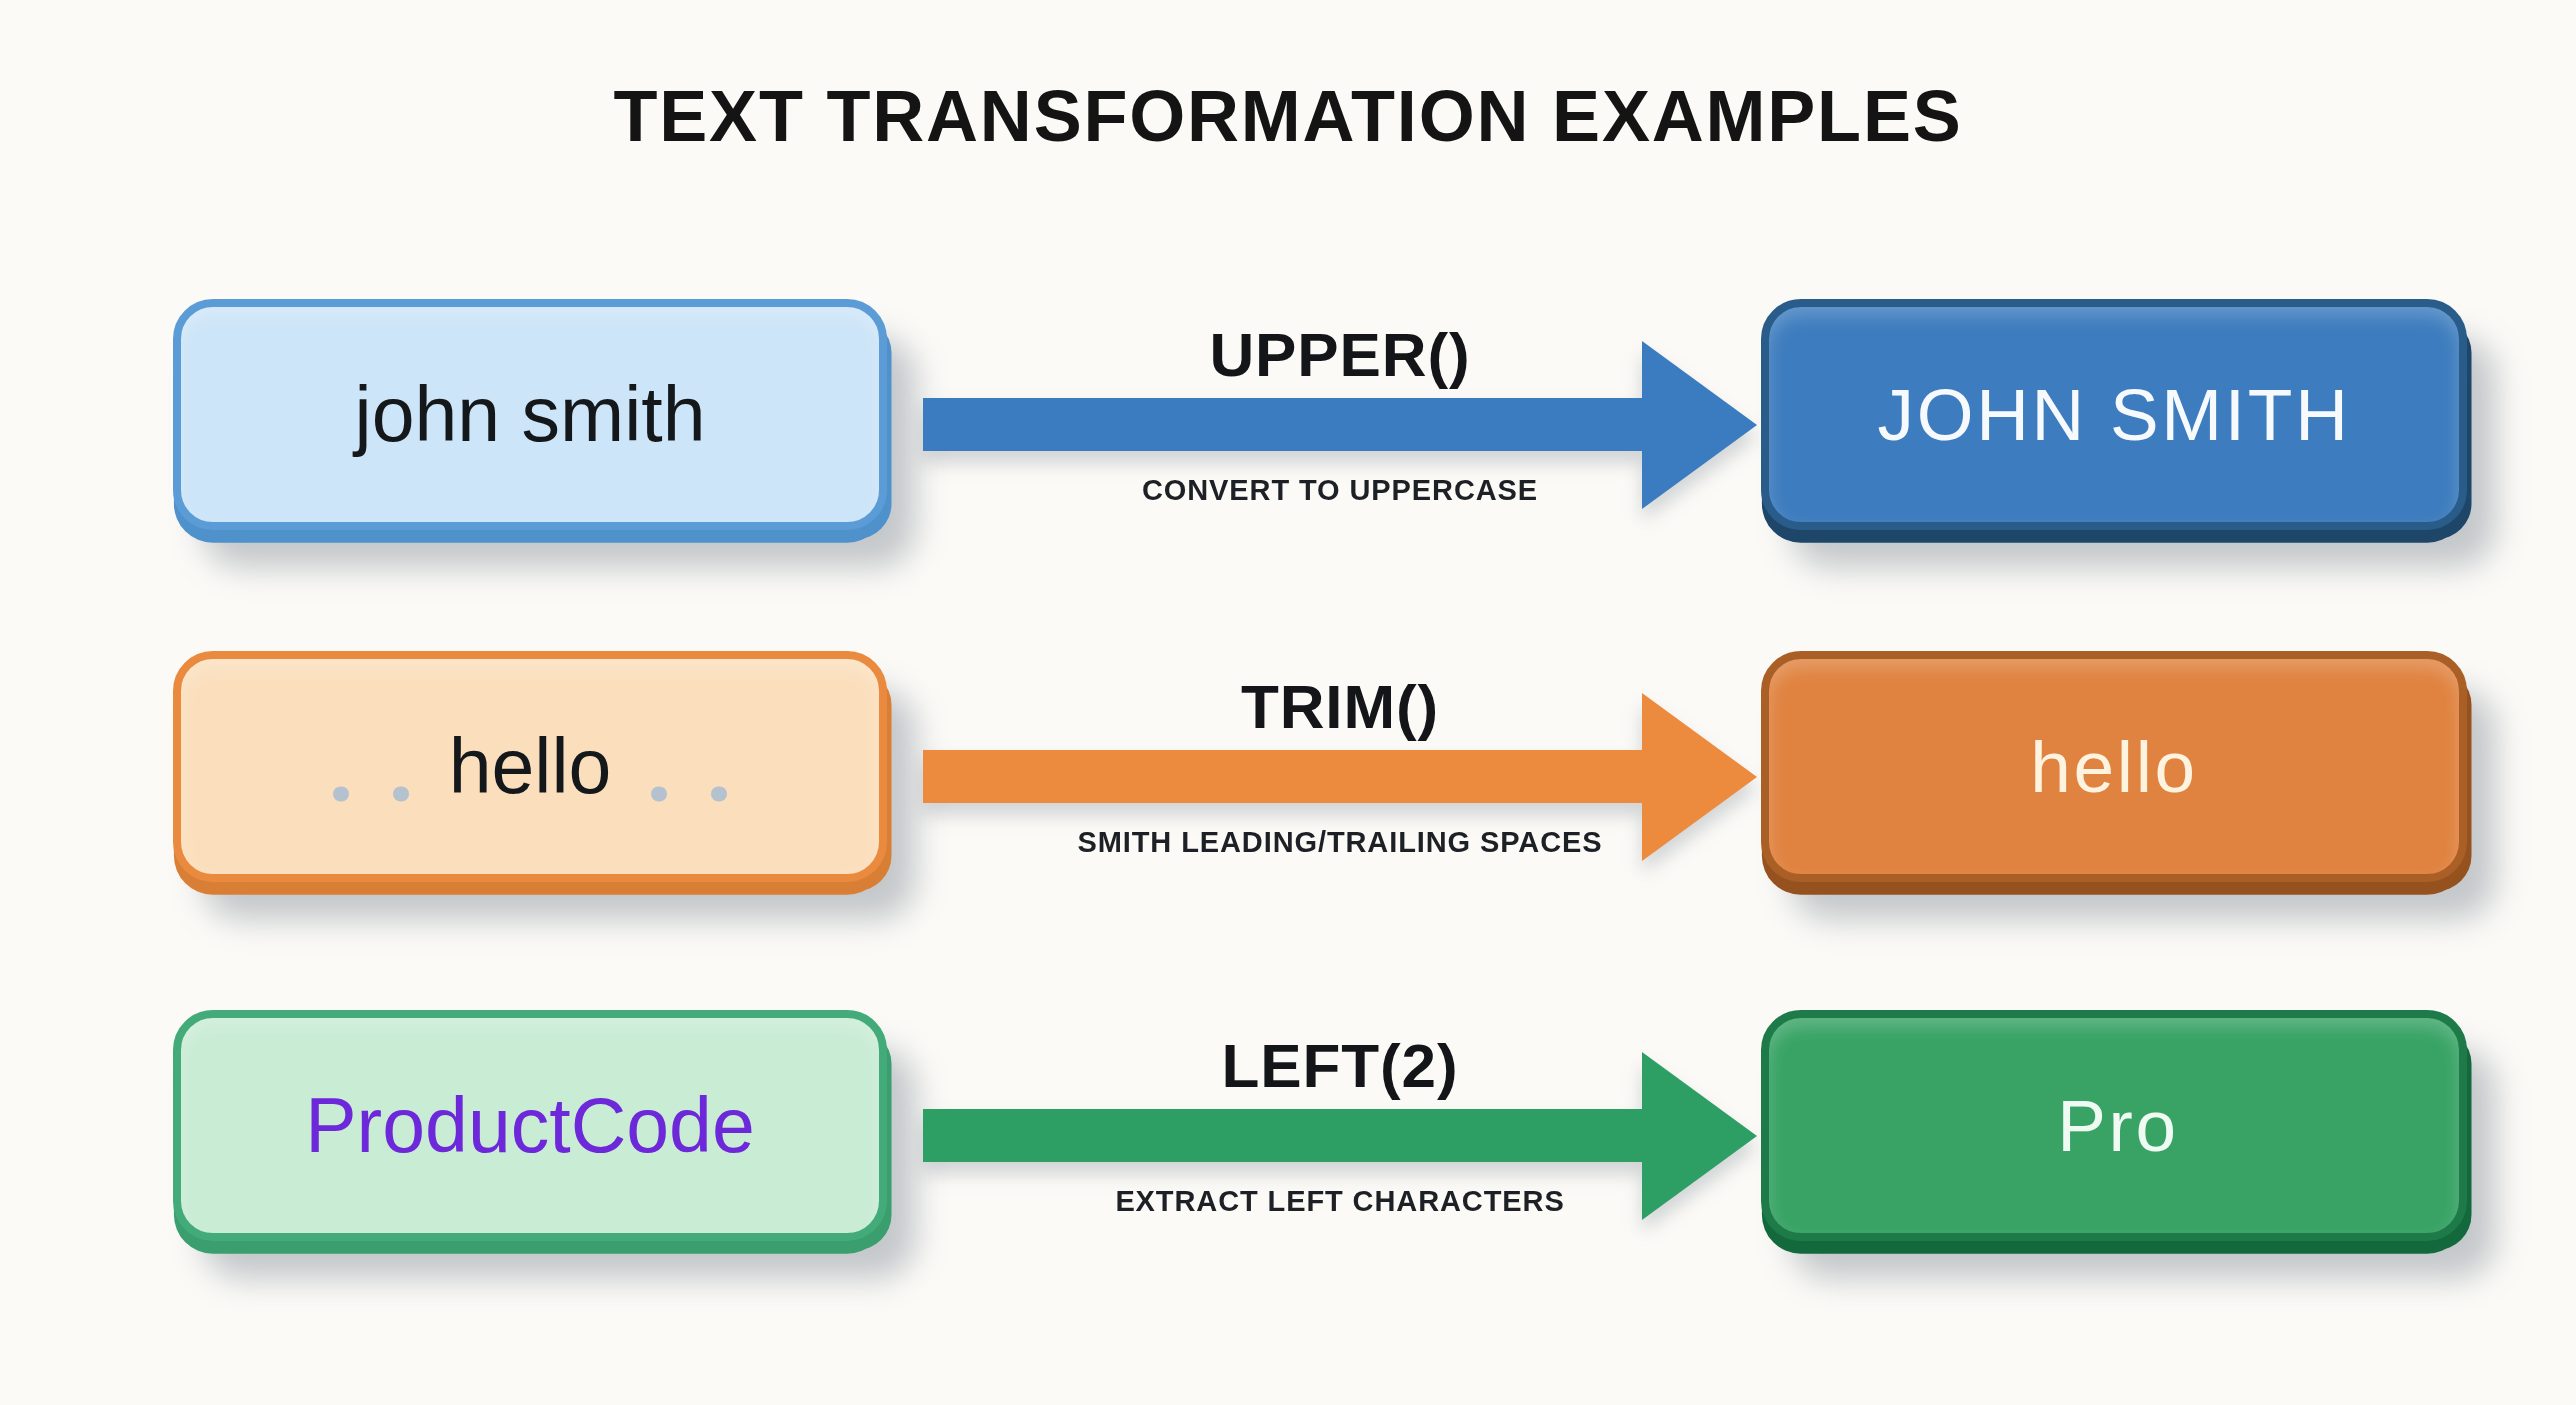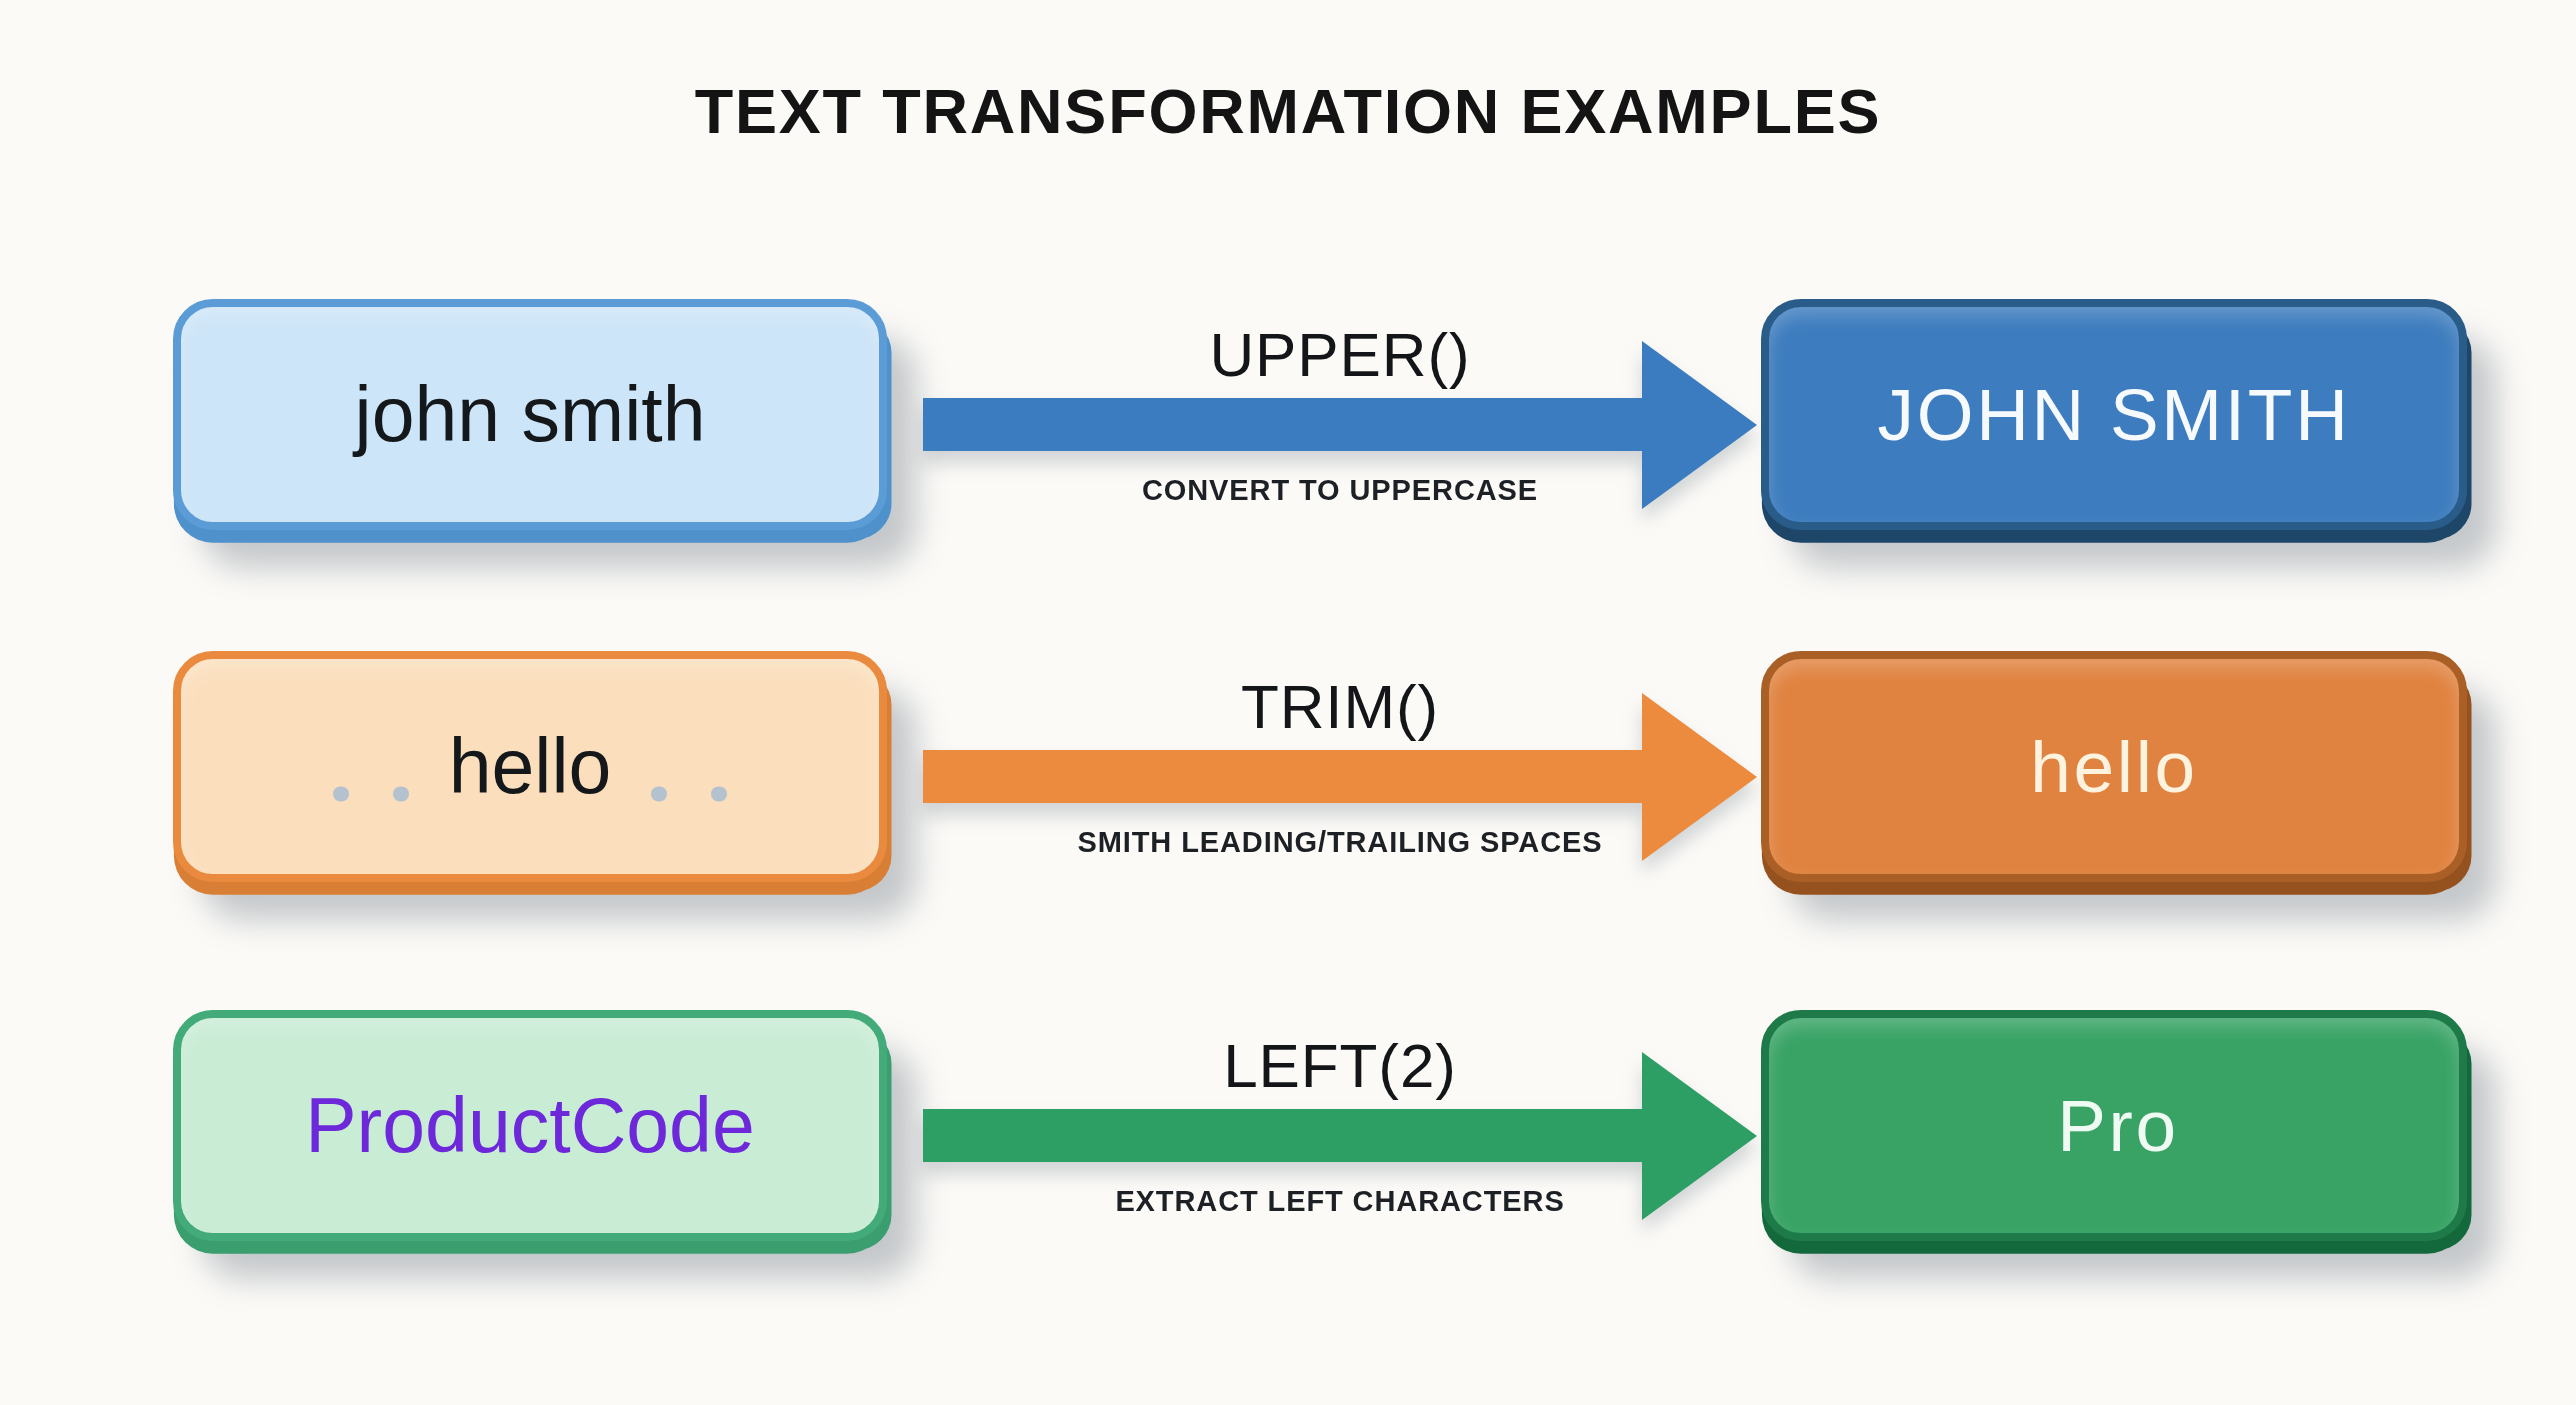--- a/index.html
+++ b/index.html
@@ -10,21 +10,21 @@
     background: #fbfaf7;
     font-family: "Liberation Sans", sans-serif;
     overflow: hidden;
   }
   .title {
     position: absolute;
     top: 77px;
     left: 0;
     width: 100%;
     text-align: center;
-    font-size: 63px;
+    font-size: 72px;
     font-weight: 700;
     letter-spacing: 1.8px;
     color: #141414;
     line-height: 1.1;
   }
   .row {
     position: absolute;
     left: 16px;
     width: 100%;
     height: 231px;
@@ -70,21 +70,21 @@
     top: 0;
     width: 834px;
     height: 231px;
     display: flex;
     flex-direction: column;
     align-items: center;
     justify-content: center;
   }
   .fn-label {
     font-size: 62px;
-    font-weight: 400;
+    font-weight: 700;
     letter-spacing: 0.9px;
     color: #141518;
     line-height: 1;
     margin-bottom: 11px;
     text-align: center;
   }
   .arrow {
     align-self: stretch;
     height: 55px;
     display: flex;

